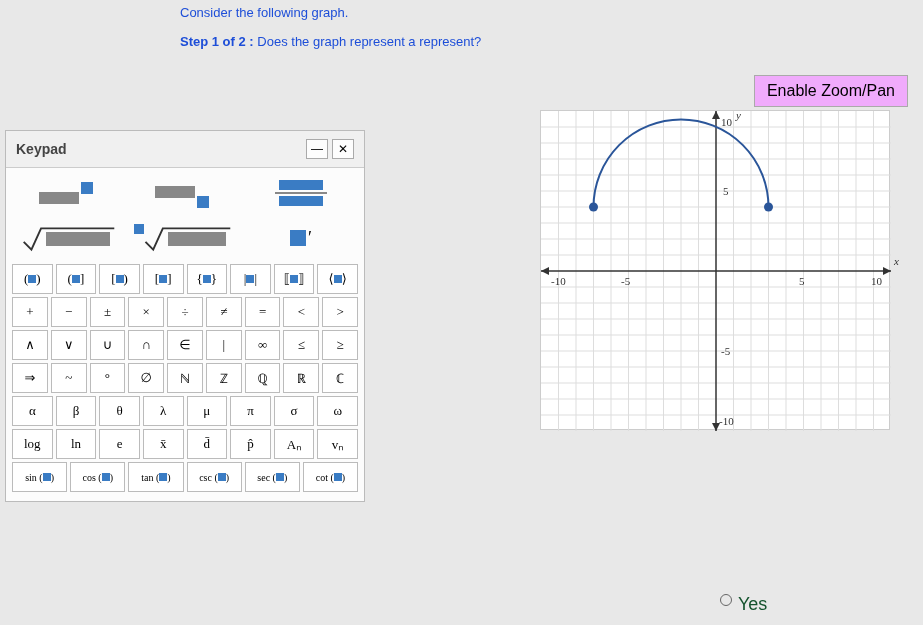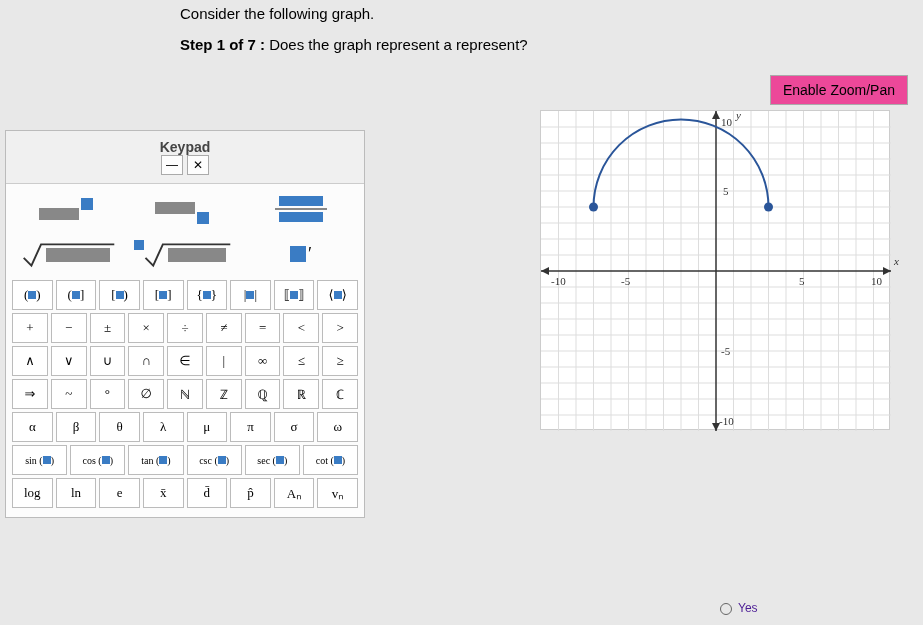--- a/index.html
+++ b/index.html
@@ -8,50 +8,49 @@
       background: #e8e8e8;
       width: 923px;
       height: 625px;
       position: relative;
       overflow: hidden;
     }
     .question-area {
       position: absolute;
       top: 5px;
       left: 180px;
-      font-size: 15px;
-      color: #000000;
+      font-size: 13px;
+      color: #1d4ed8;
     }
     .question-line1 { margin-bottom: 14px; }
     .question-step { font-weight: bold; }
     .zoom-btn {
       position: absolute;
       top: 75px;
       right: 15px;
-      background: #ec4899;
+      background: #f0abfc;
       border: 1px solid #aaa;
       padding: 6px 12px;
-      font-size: 14px;
+      font-size: 16px;
       cursor: pointer;
     }
     .keypad-panel {
       position: absolute;
       top: 130px;
       left: 5px;
       width: 360px;
       background: #f0f0f0;
       border: 1px solid #bbb;
     }
     .keypad-header {
       display: flex;
       justify-content: space-between;
       align-items: center;
       padding: 8px 10px;
       border-bottom: 1px solid #ccc;
-      flex-direction: column;
     }
     .keypad-title { font-weight: bold; font-size: 14px; color: #444; }
     .keypad-header-ctrls { display: flex; gap: 4px; }
     .hctrl {
       width: 22px; height: 20px;
       border: 1px solid #aaa;
       background: #fdfdfd;
       font-size: 12px;
       display: flex; align-items: center; justify-content: center;
       cursor: pointer;
@@ -87,35 +86,35 @@
       height: 320px;
       background: #fff;
       border: 1px solid #ccc;
     }
     .graph-inner { position:relative; width:100%; height:100%; }
     .axis-label { position:absolute; font-size:11px; color:#333; font-style:italic; font-family:"Times New Roman",serif; }
     .answer-area {
       position: absolute;
       bottom: 10px;
       left: 720px;
-      font-size: 12px;
-      color: #4c1d95;
-      display:flex; align-items:flex-end; gap:6px;
+      font-size: 18px;
+      color: #14532d;
+      display:flex; align-items:flex-start; gap:6px;
     }
     .radio-circle {
       width:12px; height:12px; border:1px solid #666; border-radius:50%; display:inline-block;
     }
   </style>
 </head>
 <body>
 
 <div class="question-area">
   <div class="question-line1">Consider the following graph.</div>
   <div>
-    <span class="question-step">Step 1 of 7 :</span>
+    <span class="question-step">Step 1 of 2 :</span>
     <span> </span>
     <span>Does the graph represent a represent?</span>
   </div>
 </div>
 
 <button class="zoom-btn">Enable Zoom/Pan</button>
 
 <div class="keypad-panel">
   <div class="keypad-header">
     <span class="keypad-title">Keypad</span>
@@ -208,37 +207,37 @@
     <div class="krow" id="row-greek">
         <div class="kbtn">α</div>
         <div class="kbtn">β</div>
         <div class="kbtn">θ</div>
         <div class="kbtn">λ</div>
         <div class="kbtn">μ</div>
         <div class="kbtn">π</div>
         <div class="kbtn">σ</div>
         <div class="kbtn">ω</div>
       </div>
-    <div class="krow" id="row-trig1">
-        <div class="kbtn trig">sin (<span class="fillbox"></span>)</div>
-        <div class="kbtn trig">cos (<span class="fillbox"></span>)</div>
-        <div class="kbtn trig">tan (<span class="fillbox"></span>)</div>
-        <div class="kbtn trig">csc (<span class="fillbox"></span>)</div>
-        <div class="kbtn trig">sec (<span class="fillbox"></span>)</div>
-        <div class="kbtn trig">cot (<span class="fillbox"></span>)</div>
-      </div>
     <div class="krow" id="row-misc">
         <div class="kbtn">log</div>
         <div class="kbtn">ln</div>
         <div class="kbtn">e</div>
         <div class="kbtn">x̄</div>
         <div class="kbtn">d̄</div>
         <div class="kbtn">p̂</div>
         <div class="kbtn">Aₙ</div>
         <div class="kbtn">vₙ</div>
+      </div>
+    <div class="krow" id="row-trig1">
+        <div class="kbtn trig">sin (<span class="fillbox"></span>)</div>
+        <div class="kbtn trig">cos (<span class="fillbox"></span>)</div>
+        <div class="kbtn trig">tan (<span class="fillbox"></span>)</div>
+        <div class="kbtn trig">csc (<span class="fillbox"></span>)</div>
+        <div class="kbtn trig">sec (<span class="fillbox"></span>)</div>
+        <div class="kbtn trig">cot (<span class="fillbox"></span>)</div>
       </div>
 
   </div>
 </div>
 
 <div class="graph-area">
   <div class="graph-inner">
     <svg width="350" height="320">
       <g stroke="#ddd" stroke-width="1">
         <line x1="17.5" y1="0" x2="17.5" y2="320"></line>

